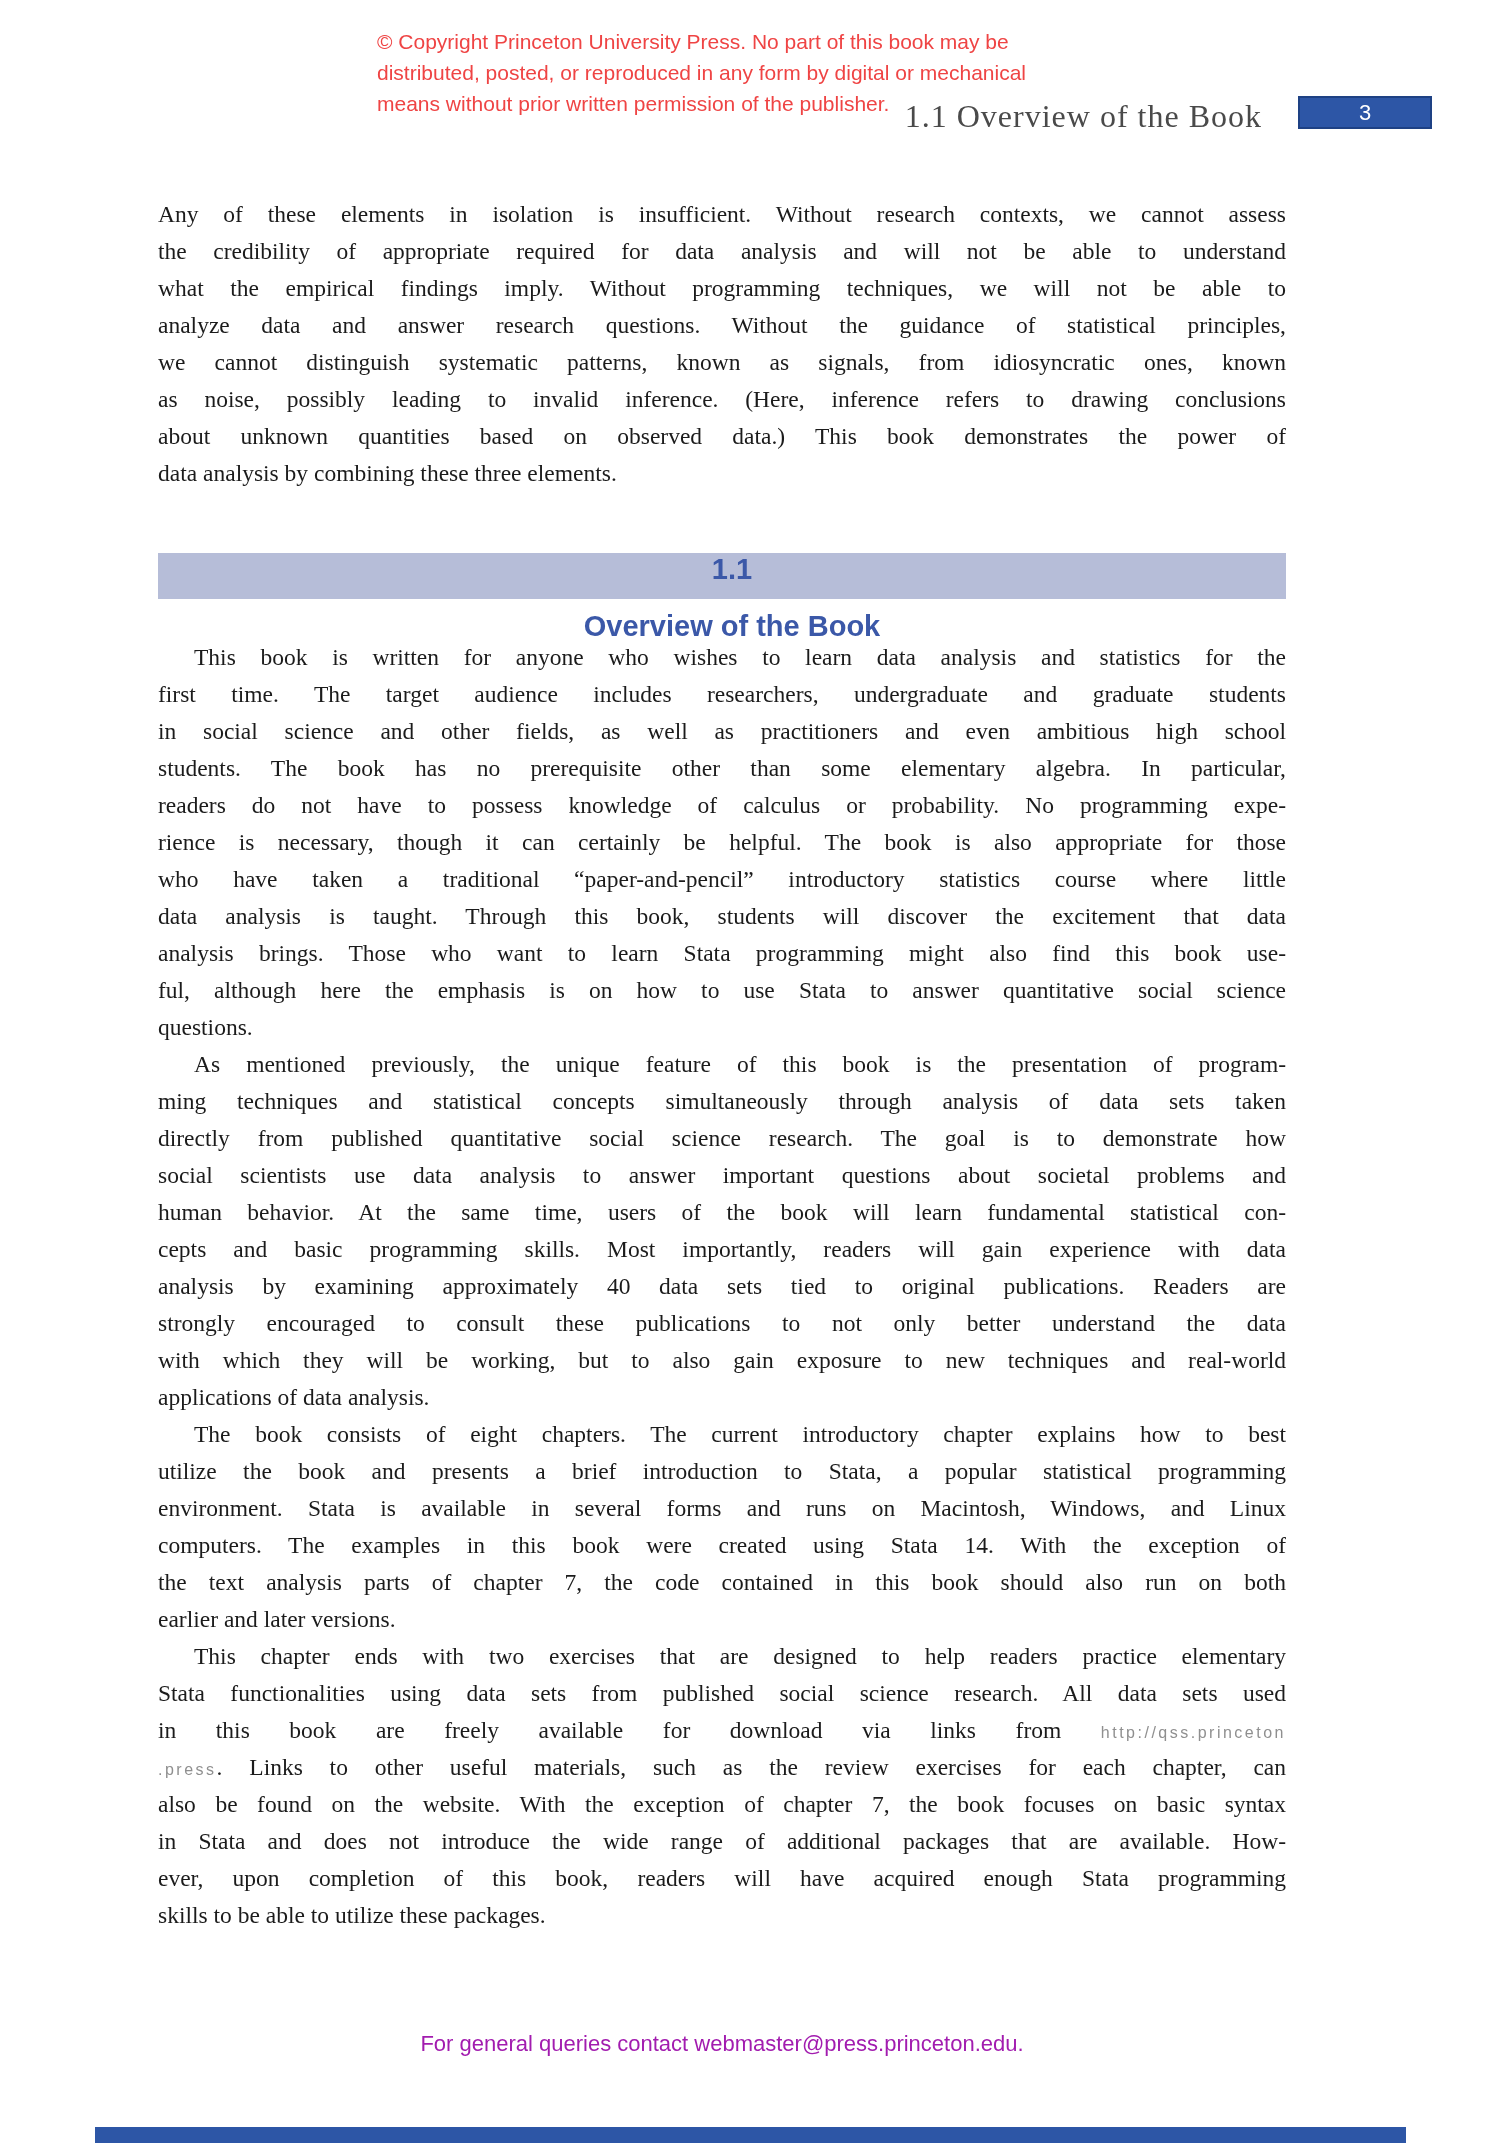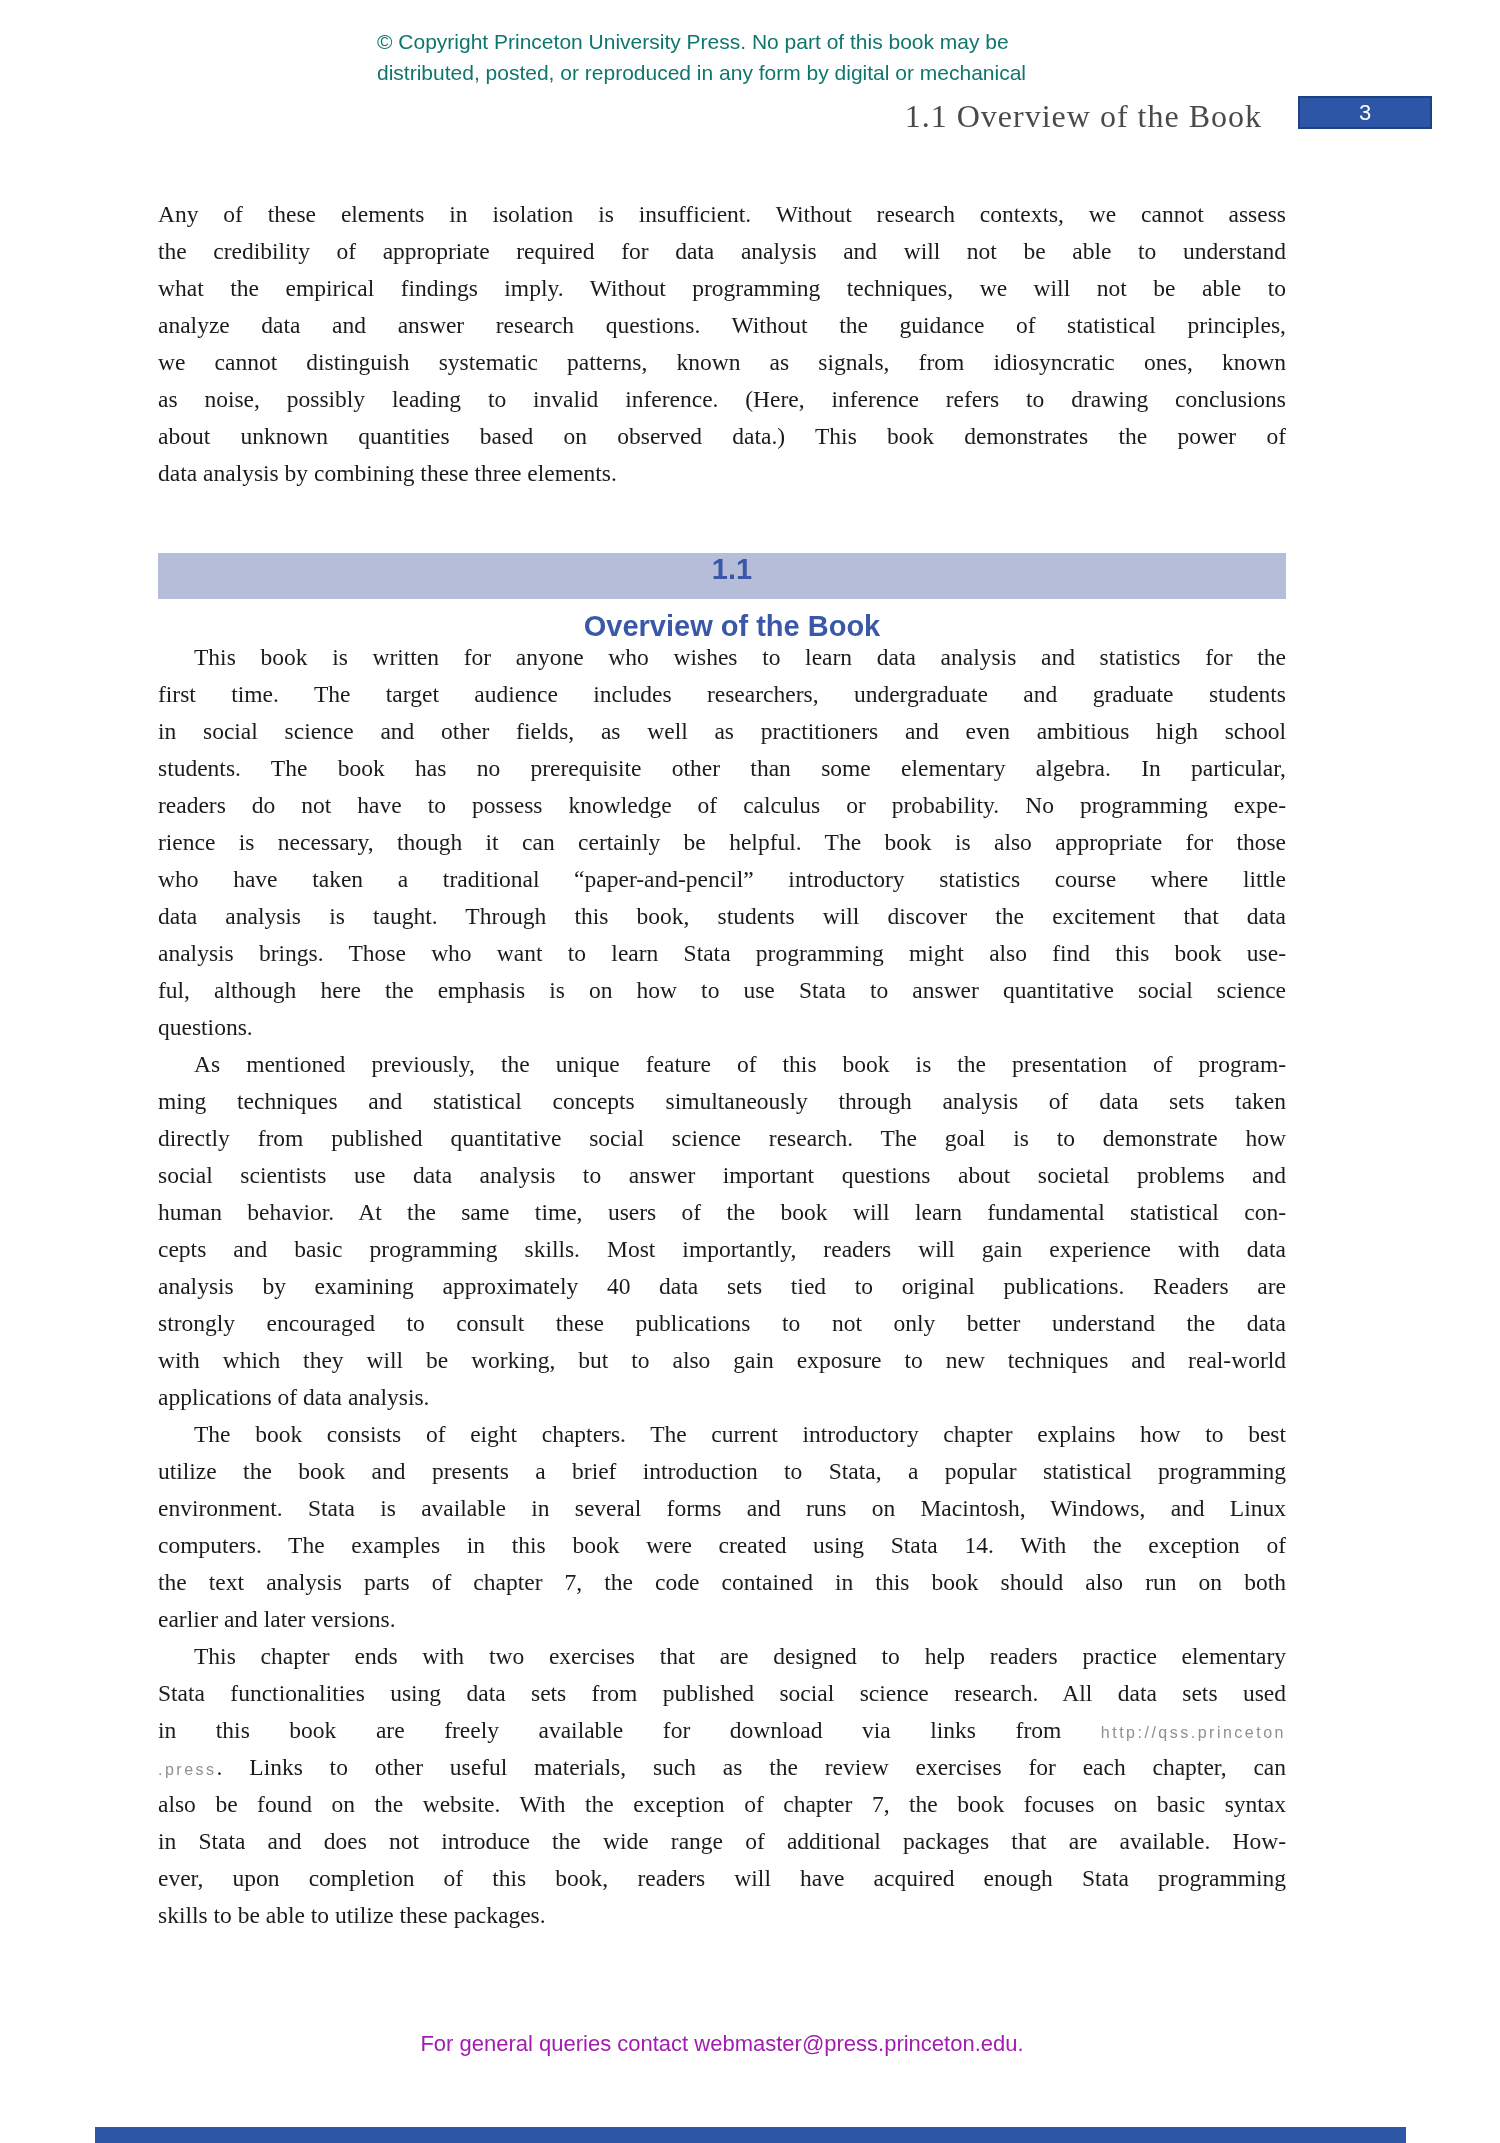--- a/index.html
+++ b/index.html
@@ -3,21 +3,21 @@
 <meta charset="utf-8">
 <style>
   html,body { margin:0; padding:0; background:#ffffff; }
   .page {
     position:relative; width:1500px; height:2143px; background:#ffffff;
     font-family:"Liberation Serif", serif; overflow:hidden;
   }
   .copyright {
     position:absolute; left:377px; top:26px;
     font-family:"Liberation Sans", sans-serif; font-size:21px; line-height:31px;
-    color:#0f766e;
+    color:#ef4444;
   }
   .running-head {
     position:absolute; top:98px; right:238px;
     font-family:"Liberation Serif", serif; font-size:32px; letter-spacing:1px;
     color:#4a4a4a; white-space:nowrap;
   }
   .page-badge {
     position:absolute; left:1298px; top:96px; width:134px; height:33px;
     background:var(--accent,#2d56a6); border:2px solid var(--accent-dark,#1e4184);
     box-sizing:border-box; color:#ffffff;
@@ -55,20 +55,21 @@
   }
 </style>
 </head>
 <body>
 
 <div class="page">
 
   <div class="copyright">
       <div>© Copyright Princeton University Press. No part of this book may be</div>
       <div>distributed, posted, or reproduced in any form by digital or mechanical</div>
+      <div>means without prior written permission of the publisher.</div>
     </div>
 
   <div class="running-head">1.1 Overview of the Book</div>
 
   <div class="page-badge">
     <span>3</span>
   </div>
 
   <div class="intro-block">
       <div>

